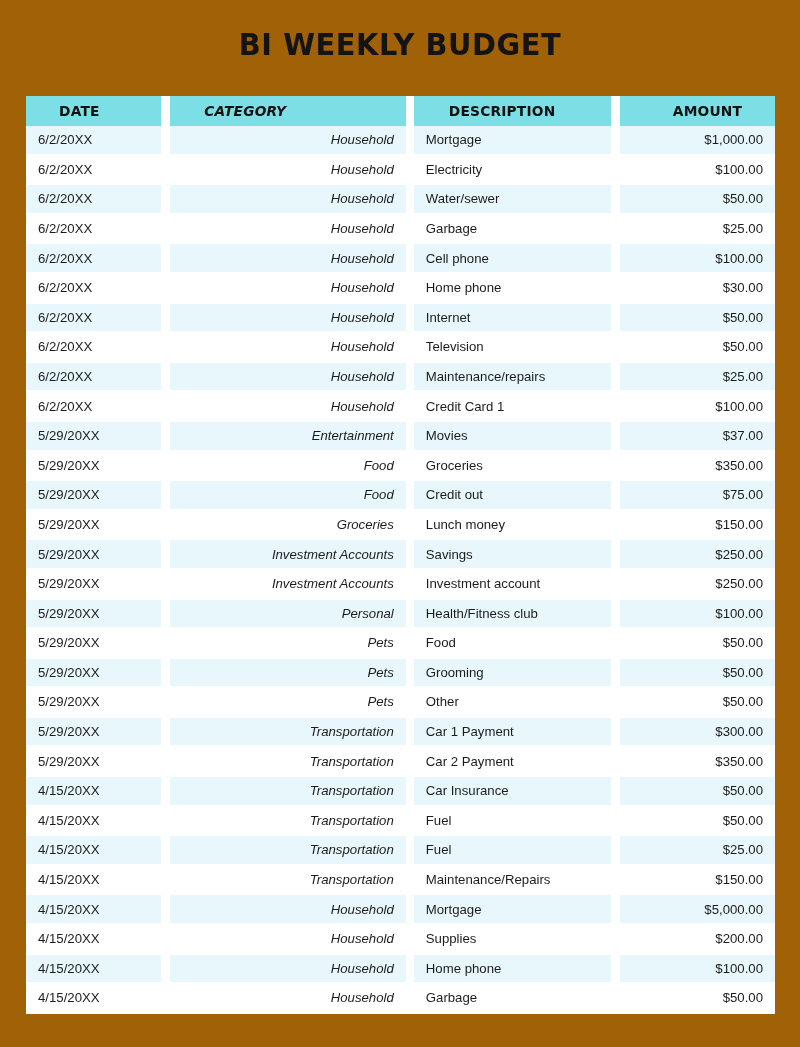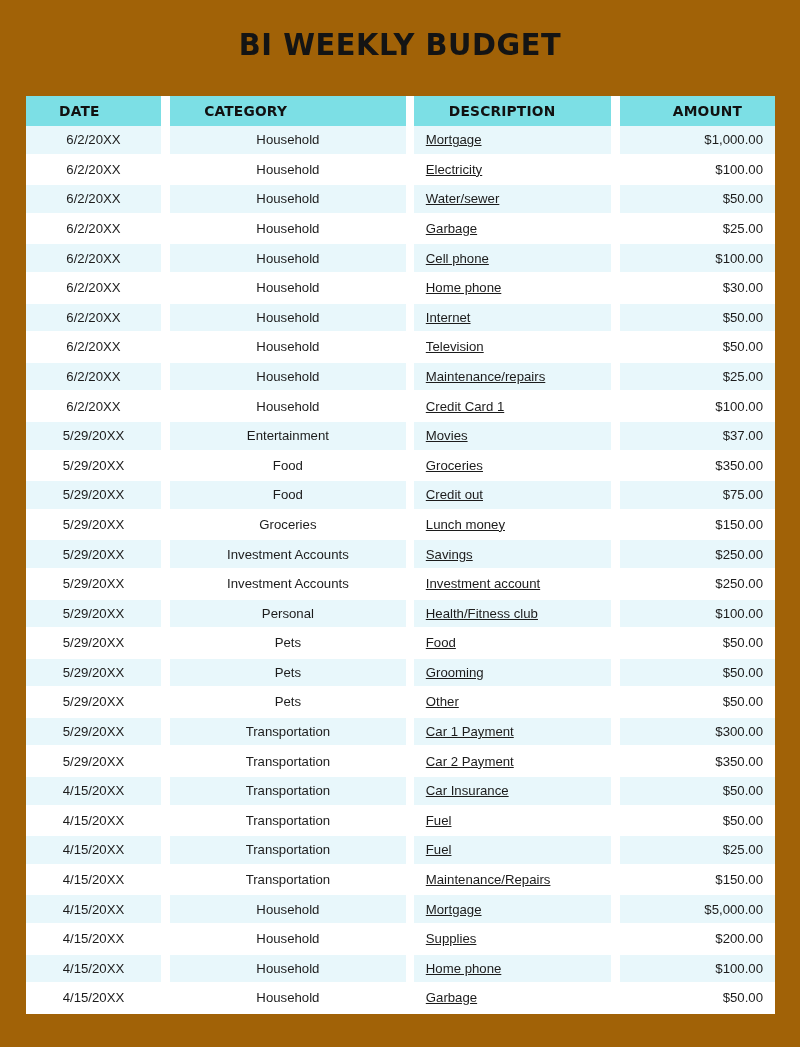--- a/index.html
+++ b/index.html
@@ -85,27 +85,27 @@
     text-align: left;
     transform: none;
     padding-left: 32px;
   }
   .budget-table thead tr { height: 30px; }
   .budget-table thead th.col-amt { text-align: center; }
   .budget-table thead th .hlabel { display: inline-block; transform: scaleX(0.95); }
 
   
   .col-date { width: 150px; }
-  .col-cat  { width: 255px; }
-  .col-desc { width: 211px; text-decoration: underline; }
+  .col-cat  { width: 255px; font-style: italic; }
+  .col-desc { width: 211px; }
   .col-amt  { width: 160px; }
 
   
-  td.col-date { text-align: center; }
-  td.col-cat  { text-align: center; margin-left: 23px; }
+  td.col-date { text-align: left; }
+  td.col-cat  { text-align: right; margin-left: 23px; }
   td.col-desc { text-align: left; }
   td.col-amt  { text-align: right; }
 
   
   tbody tr.stripe td { background: #e8f7fb; }
   tbody tr.plain  td { background: #ffffff; }
 </style>
 </head>
 <body>
 

